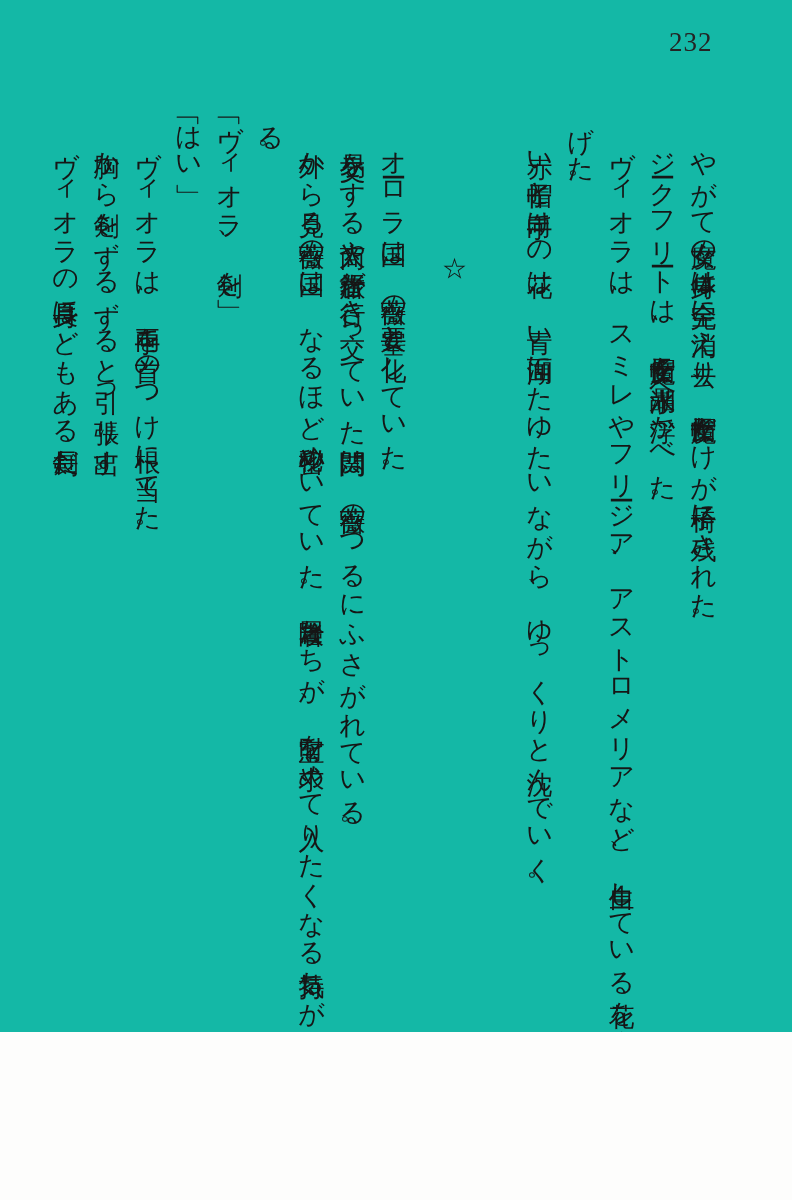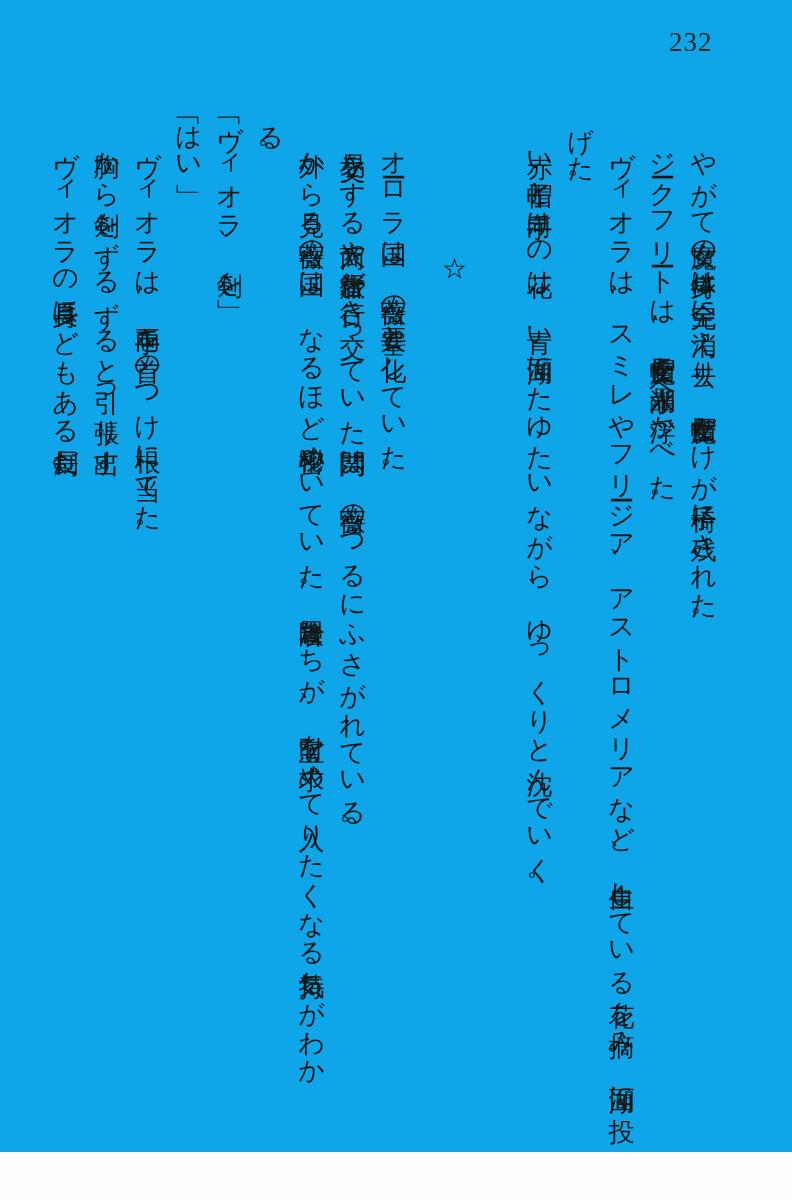--- a/index.html
+++ b/index.html
@@ -4,23 +4,23 @@
 <style>
   html, body { margin: 0; padding: 0; }
   body {
     width: 792px; height: 1200px;
     background: #fdfdfc;
     font-family: "Liberation Serif", "DejaVu Serif", serif;
     color: #161616;
   }
   .page {
     position: relative;
-    width: 792px; height: 1152px;
+    width: 792px; height: 1032px;
     overflow: hidden;
-    background: #0ea5e9;
+    background: #14b8a6;
   }
   .page-number {
     position: absolute;
     top: 29px; left: 669px;
     font-size: 27px;
     line-height: 1;
     letter-spacing: 1px;
     color: #242424;
   }
   .text-block {

